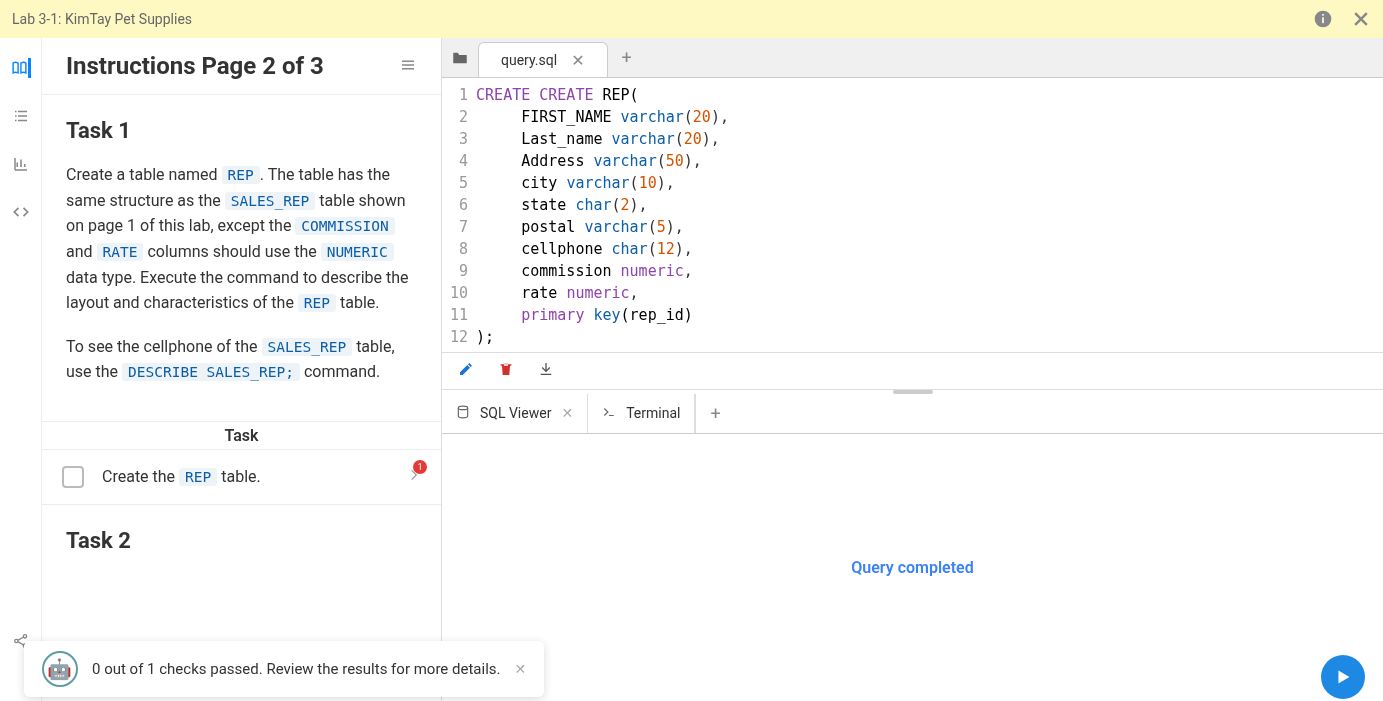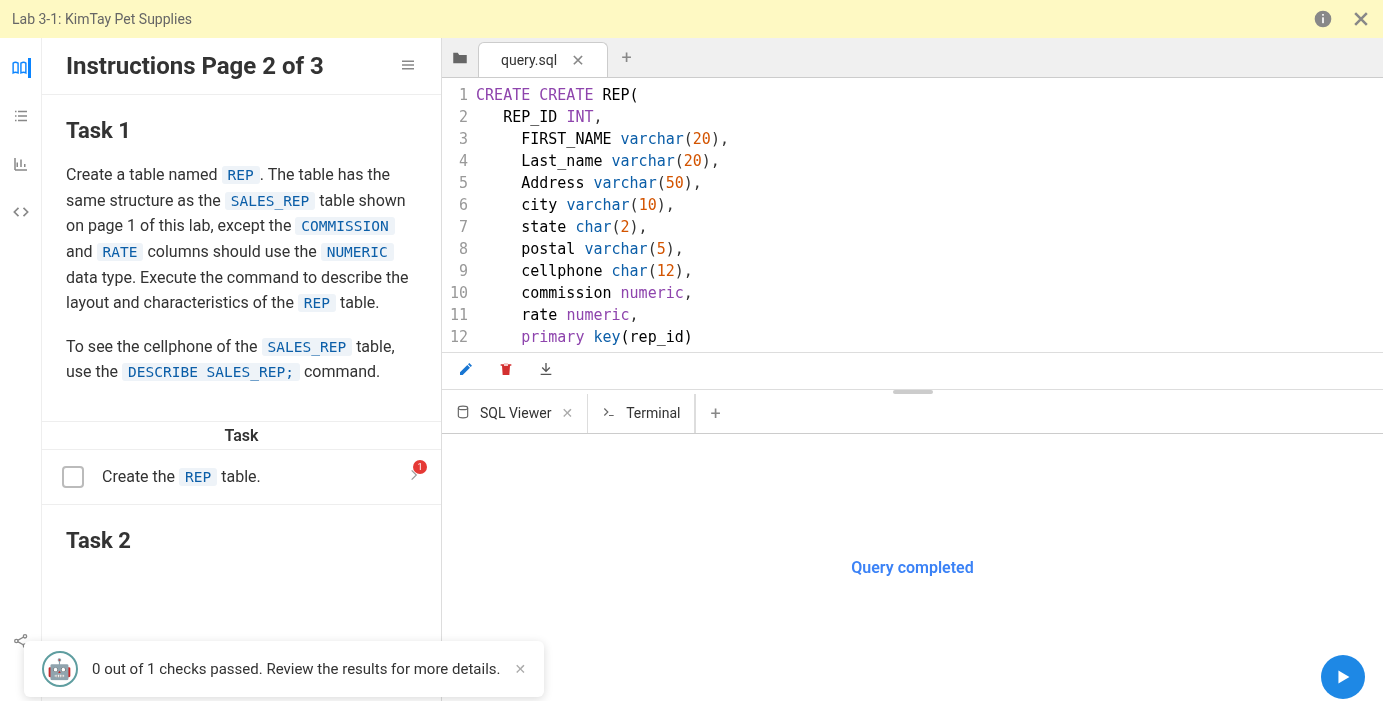--- a/index.html
+++ b/index.html
@@ -172,21 +172,20 @@
             <div>7</div>
             <div>8</div>
             <div>9</div>
             <div>10</div>
             <div>11</div>
             <div>12</div>
             <div>13</div>
         </div>
         <div class="code-lines">
           <div><span class="kw">CREATE</span> <span class="kw">CREATE</span> <span class="id">REP(</span></div>
-          <div>   <span class="id">REP_ID</span> <span class="ty">INT</span><span>,</span></div>
           <div>     <span class="id">FIRST_NAME</span> <span class="fn">varchar</span>(<span class="num">20</span>),</div>
           <div>     <span class="id">Last_name</span> <span class="fn">varchar</span>(<span class="num">20</span>),</div>
           <div>     <span class="id">Address</span> <span class="fn">varchar</span>(<span class="num">50</span>),</div>
           <div>     <span class="id">city</span> <span class="fn">varchar</span>(<span class="num">10</span>),</div>
           <div>     <span class="id">state</span> <span class="fn">char</span>(<span class="num">2</span>),</div>
           <div>     <span class="id">postal</span> <span class="fn">varchar</span>(<span class="num">5</span>),</div>
           <div>     <span class="id">cellphone</span> <span class="fn">char</span>(<span class="num">12</span>),</div>
           <div>     <span class="id">commission</span> <span class="ty">numeric</span><span>,</span></div>
           <div>     <span class="id">rate</span> <span class="ty">numeric</span><span>,</span></div>
           <div>     <span class="kw">primary</span> <span class="fn">key</span><span class="id">(rep_id)</span></div>

